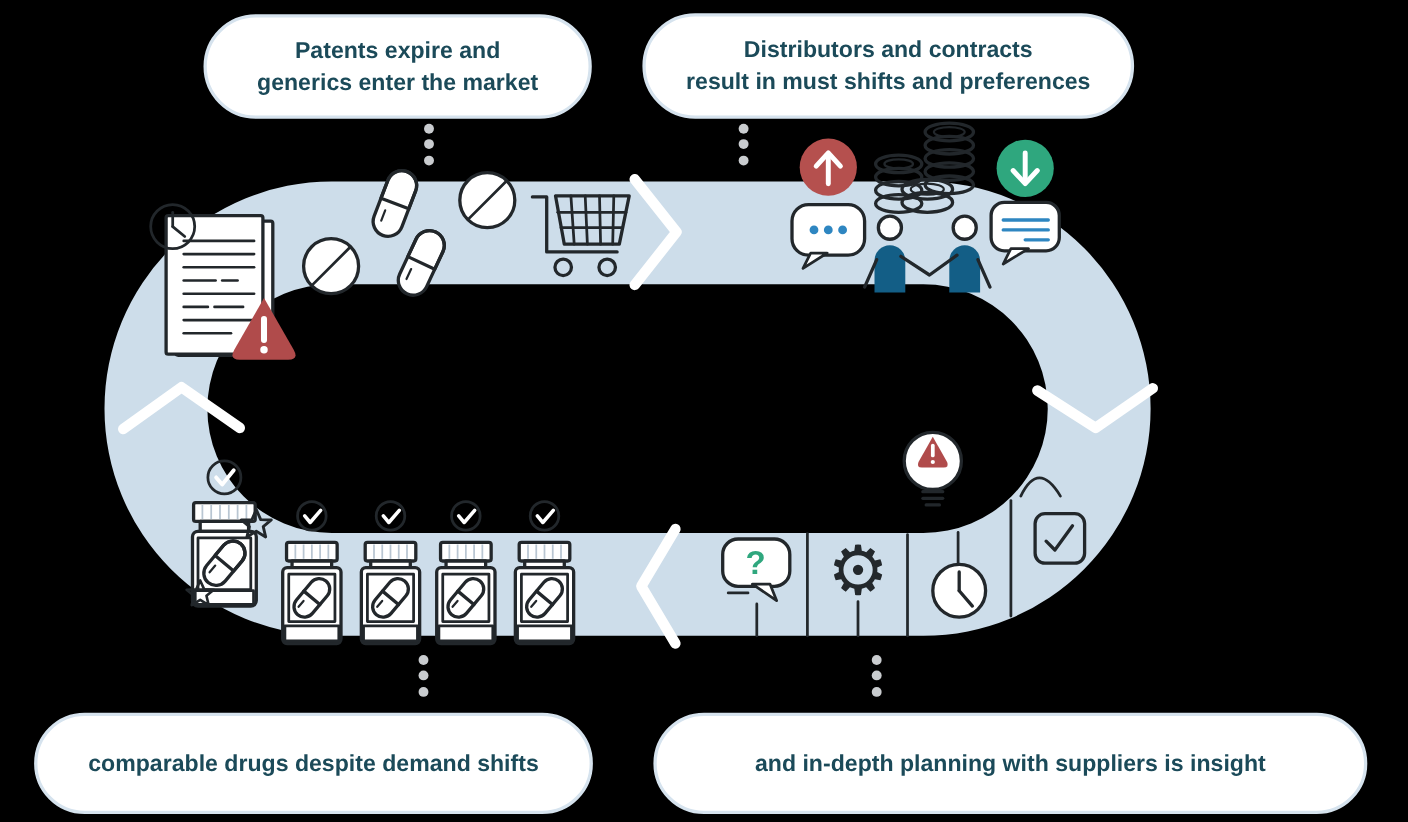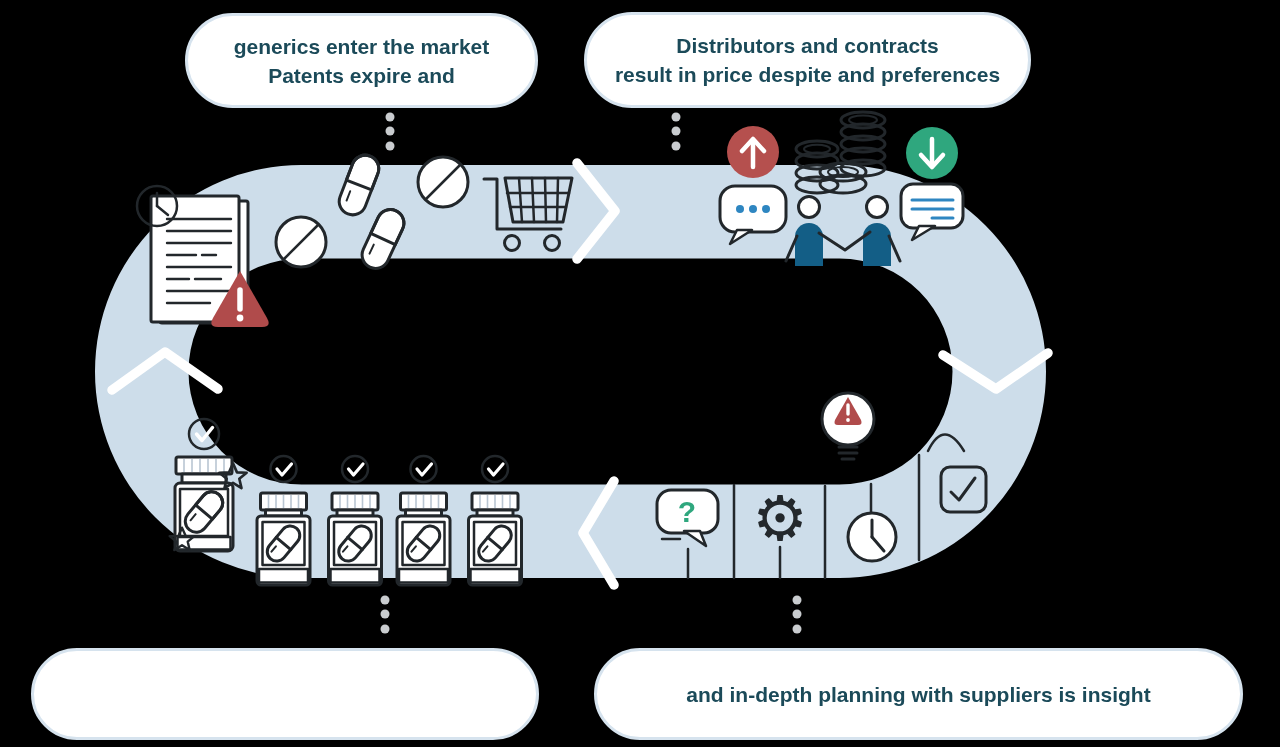--- a/index.html
+++ b/index.html
@@ -333,26 +333,27 @@
             <line class="ln" x1="-9.5" y1="0" x2="9.5" y2="0"></line>
             <line class="ln1" x1="-4" y1="7" x2="-4" y2="14"></line>
           </g>
           <rect class="ln2" fill="var(--bottle-band)" x="-24.5" y="569" width="49" height="13.5"></rect>
         </g>
       </g>
     </g>
   </svg>
 
   <div class="callout" style="left:185px;top:13px;width:347px;height:89px;">
+    <span>Patents expire and</span>
     <span>generics enter the market</span>
-    <span>Patents expire and</span>
   </div>
   <div class="callout" style="left:584px;top:12px;width:441px;height:90px;">
     <span>Distributors and contracts</span>
-    <span>result in price despite and preferences</span>
+    <span>result in must shifts and preferences</span>
   </div>
   <div class="callout" style="left:31px;top:648px;width:502px;height:86px;">
+    <span>comparable drugs despite demand shifts</span>
   </div>
   <div class="callout" style="left:594px;top:648px;width:643px;height:86px;">
     <span>and in-depth planning with suppliers is insight</span>
   </div>
 
 </div>
 
 </body></html>

